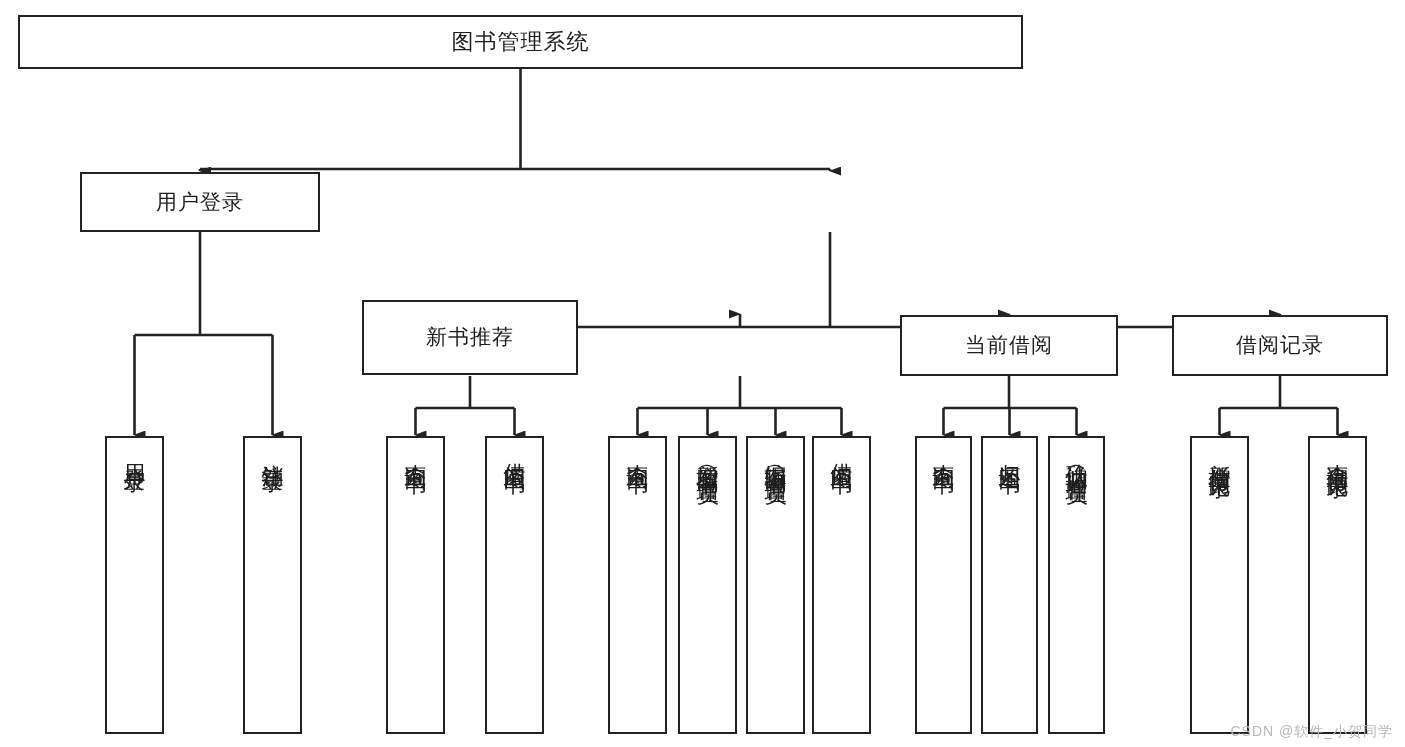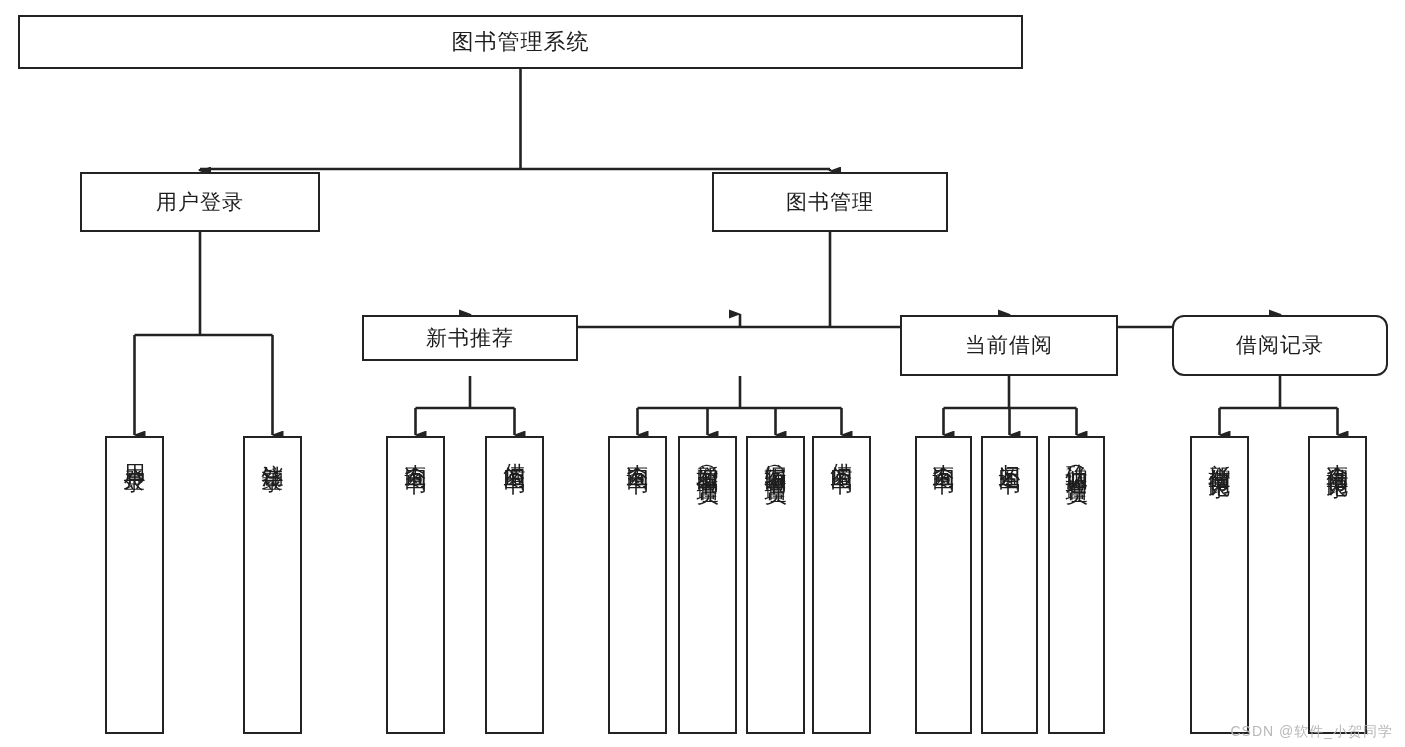--- a/index.html
+++ b/index.html
@@ -116,31 +116,28 @@
       </g>
   </svg>
 
   <div class="node root" style="left: 18px; top: 15px; width: 1005px; height: 54px;">
     <span class="label">图书管理系统</span>
   </div>
 
   <div class="node" style="left: 80px; top: 172px; width: 240px; height: 60px;">
     <span class="label">用户登录</span>
   </div>
-  <div class="node" style="left: 712px; top: 172px; width: 236px; height: 60px;">
-    <span class="label">图书管理</span>
-  </div>
 
-  <div class="node" style="left: 362px; top: 315px; width: 216px; height: 46px;">
+  <div class="node" style="left: 362px; top: 300px; width: 216px; height: 75px;">
     <span class="label">新书推荐</span>
   </div>
   <div class="node" style="left: 900px; top: 315px; width: 218px; height: 61px;">
     <span class="label">当前借阅</span>
   </div>
-  <div class="node" style="left: 1172px; top: 315px; width: 216px; height: 61px; border-radius: 12px;">
+  <div class="node" style="left: 1172px; top: 315px; width: 216px; height: 61px;">
     <span class="label">借阅记录</span>
   </div>
 
   <div class="node vertical" style="left: 105px; top: 436px; width: 59px; height: 298px;">
     <span class="label">用户登录</span>
   </div>
   <div class="node vertical" style="left: 243px; top: 436px; width: 59px; height: 298px;">
     <span class="label">注销登录</span>
   </div>
   <div class="node vertical" style="left: 386px; top: 436px; width: 59px; height: 298px;">

